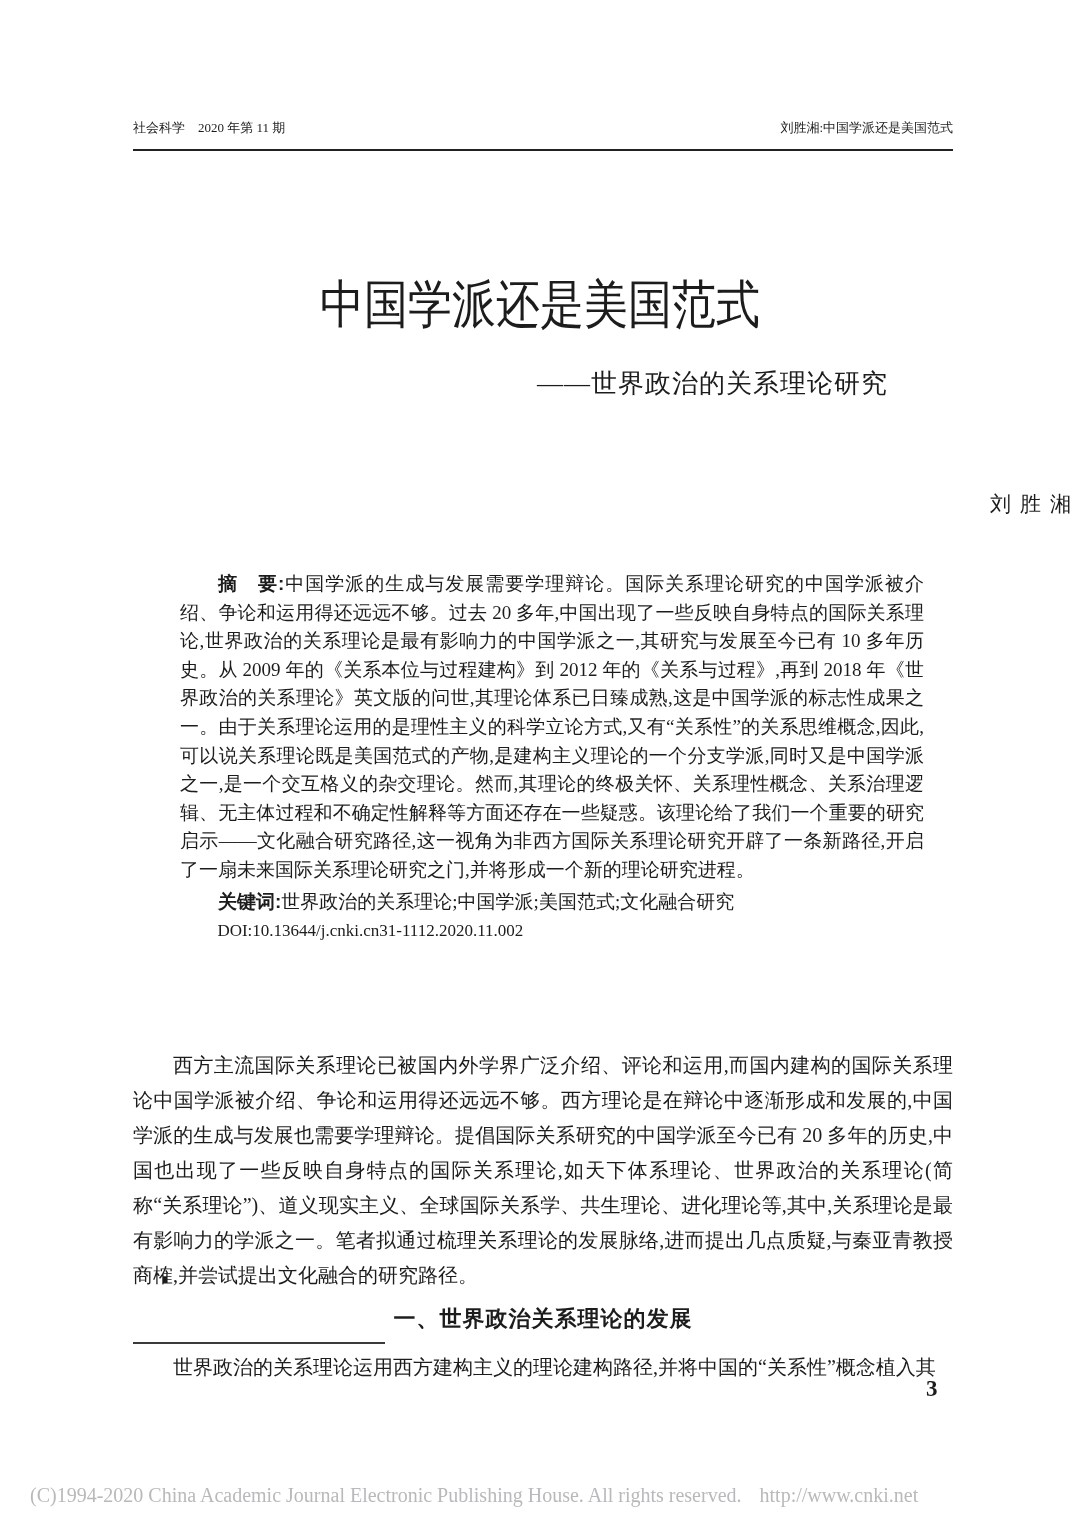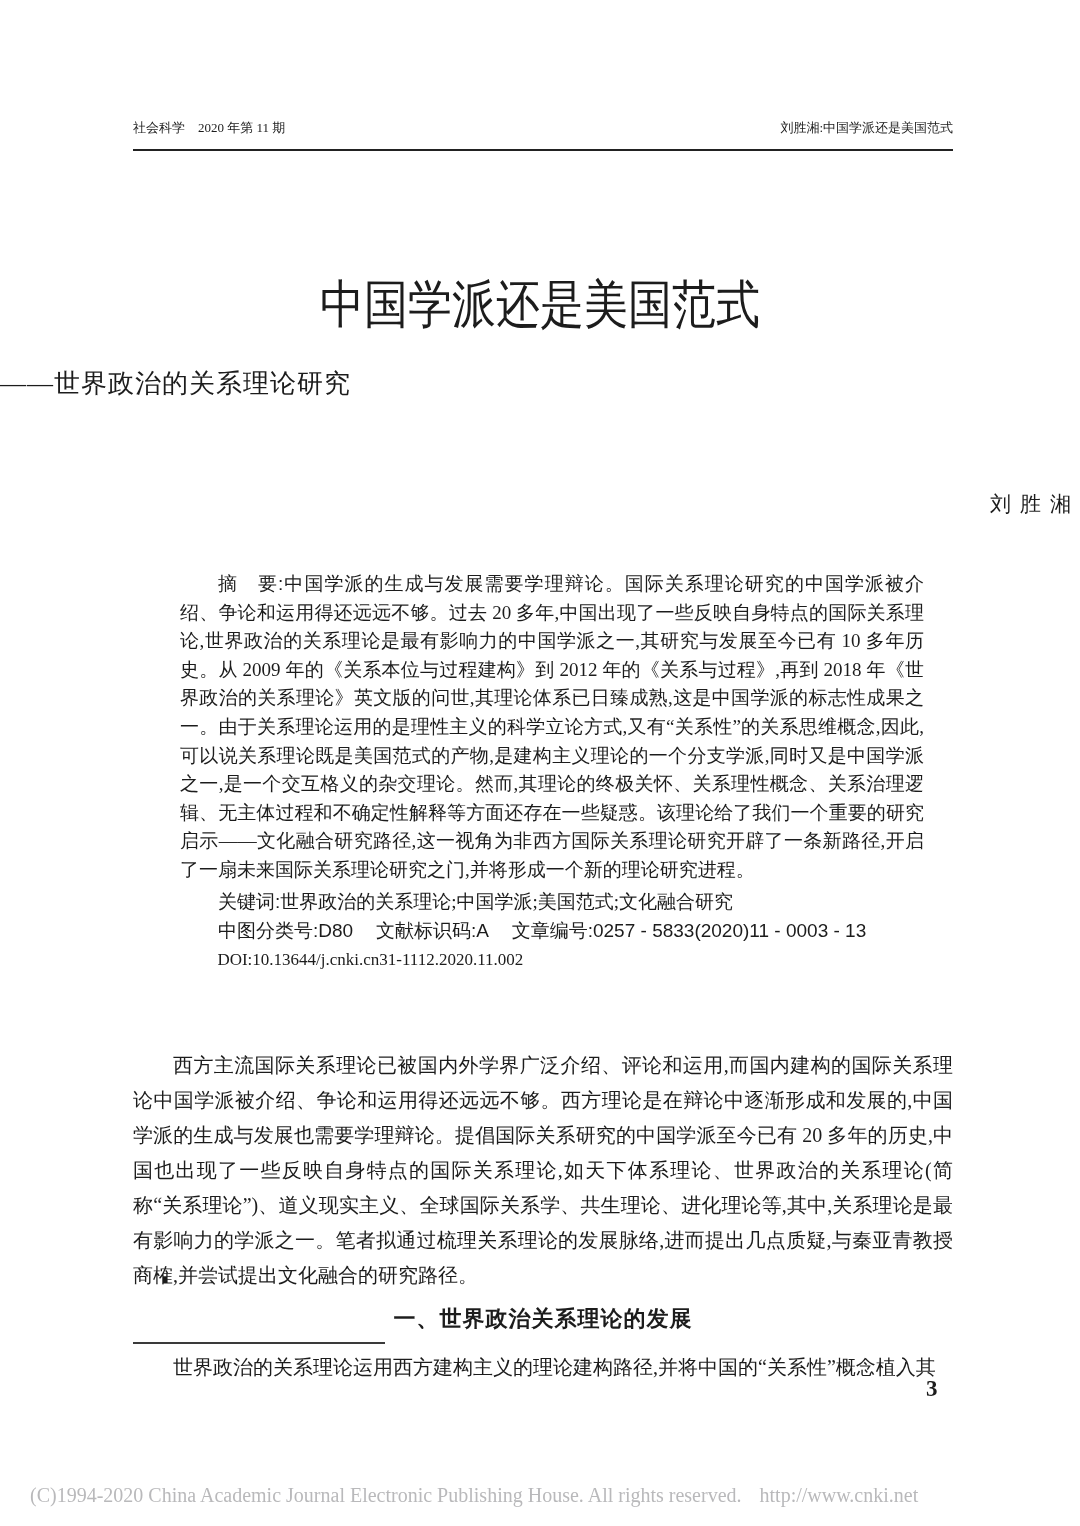--- a/index.html
+++ b/index.html
@@ -21,21 +21,21 @@
   }
   
   .title{
     position:absolute;top:272px;left:0;width:1080px;margin:0;
     text-align:center;font-size:44px;font-weight:400;line-height:56px;
     transform:scaleY(1.18);transform-origin:50% 0;
     letter-spacing:0;
   }
   .subtitle{
     position:absolute;top:368px;left:0;width:888px;margin:0;
-    text-align:left;font-size:26px;font-weight:400;line-height:32px;
+    text-align:right;font-size:26px;font-weight:400;line-height:32px;
     letter-spacing:1px;
   }
   .author{
     position:absolute;top:490px;left:0;width:1080px;
     text-align:right;font-size:21px;letter-spacing:9px;
   }
   
   .meta{
     position:absolute;top:570px;left:180px;width:744px;
   }
@@ -44,21 +44,21 @@
     font-size:19px;line-height:28.6px;
     text-align:justify;text-indent:2em;
   }
   .meta-line{
     margin:0;font-size:19px;line-height:29px;text-indent:2em;
   }
   .doi-line{
     margin:0;font-size:17px;line-height:29px;text-indent:2.2em;
     font-family:"Liberation Serif",serif;
   }
-  .lbl{font-family:"Liberation Sans",sans-serif;font-weight:400;}
+  .lbl{font-family:"Liberation Sans",sans-serif;font-weight:700;}
   .val{font-family:"Liberation Sans",sans-serif;font-weight:400;}
   .pair{white-space:nowrap;}
   .pair + .pair{margin-left:1.2em;}
   
   .bodytext{
     position:absolute;top:1048px;left:133px;width:820px;
     font-size:20px;line-height:35px;text-align:justify;
   }
   .bodytext p{margin:0;text-indent:2em;}
   .section-heading{
@@ -99,21 +99,20 @@
 
   <h1 class="title">中国学派还是美国范式</h1>
   <h2 class="subtitle">——世界政治的关系理论研究</h2>
   <div class="author">刘胜湘</div>
 
   <div class="meta">
     <p class="abstract"><span class="lbl">摘　要:</span><span>中国学派的生成与发展需要学理辩论。国际关系理论研究的中国学派被介绍、争论和运用得还远远不够。过去 20 多年,中国出现了一些反映自身特点的国际关系理论,世界政治的关系理论是最有影响力的中国学派之一,其研究与发展至今已有 10 多年历史。从 2009 年的《关系本位与过程建构》到 2012 年的《关系与过程》,再到 2018 年《世界政治的关系理论》英文版的问世,其理论体系已日臻成熟,这是中国学派的标志性成果之一。由于关系理论运用的是理性主义的科学立论方式,又有“关系性”的关系思维概念,因此,可以说关系理论既是美国范式的产物,是建构主义理论的一个分支学派,同时又是中国学派之一,是一个交互格义的杂交理论。然而,其理论的终极关怀、关系理性概念、关系治理逻辑、无主体过程和不确定性解释等方面还存在一些疑惑。该理论给了我们一个重要的研究启示——文化融合研究路径,这一视角为非西方国际关系理论研究开辟了一条新路径,开启了一扇未来国际关系理论研究之门,并将形成一个新的理论研究进程。</span></p>
 
     <p class="meta-line"><span class="lbl">关键词:</span><span>世界政治的关系理论;中国学派;美国范式;文化融合研究</span></p>
 
-    <p class="meta-line"><span class="pair"><span class="lbl">中图分类号:</span><span class="val">D80</span></span><span class="pair"><span class="lbl">文献标识码:</span><span class="val">A</span></span><span class="pair"><span class="lbl">文章编号:</span><span class="val">0257 - 5833(2020)11 - 0003 - 13</span></span></p>
 
     <p class="doi-line">DOI:10.13644/j.cnki.cn31-1112.2020.11.002</p>
 
   </div>
 
   <div class="bodytext">
     <p>西方主流国际关系理论已被国内外学界广泛介绍、评论和运用,而国内建构的国际关系理论中国学派被介绍、争论和运用得还远远不够。西方理论是在辩论中逐渐形成和发展的,中国学派的生成与发展也需要学理辩论。提倡国际关系研究的中国学派至今已有 20 多年的历史,中国也出现了一些反映自身特点的国际关系理论,如天下体系理论、世界政治的关系理论(简称“关系理论”)、道义现实主义、全球国际关系学、共生理论、进化理论等,其中,关系理论是最有影响力的学派之一。笔者拟通过梳理关系理论的发展脉络,进而提出几点质疑,与秦亚青教授商榷,并尝试提出文化融合的研究路径。</p>
     <h3 class="section-heading">一、世界政治关系理论的发展</h3>
     <p>世界政治的关系理论运用西方建构主义的理论建构路径,并将中国的“关系性”概念植入其</p>
   </div>

